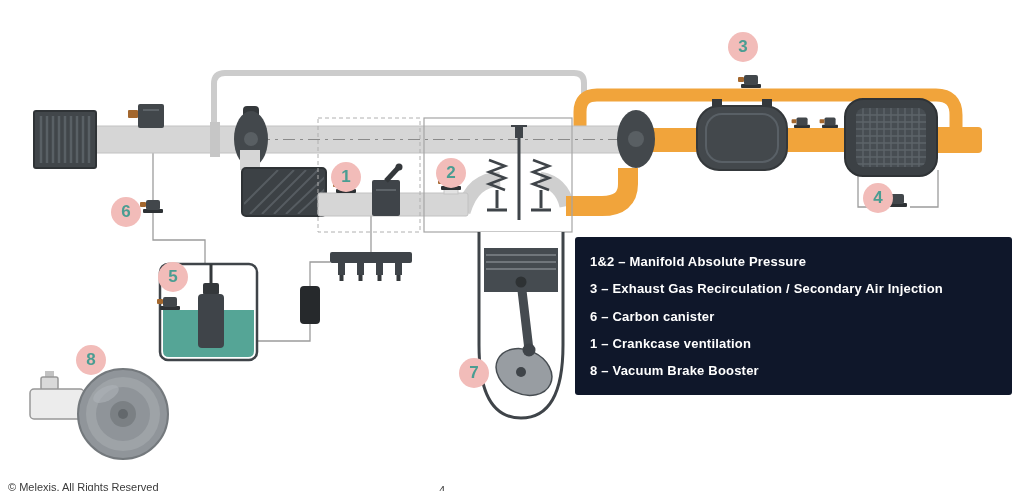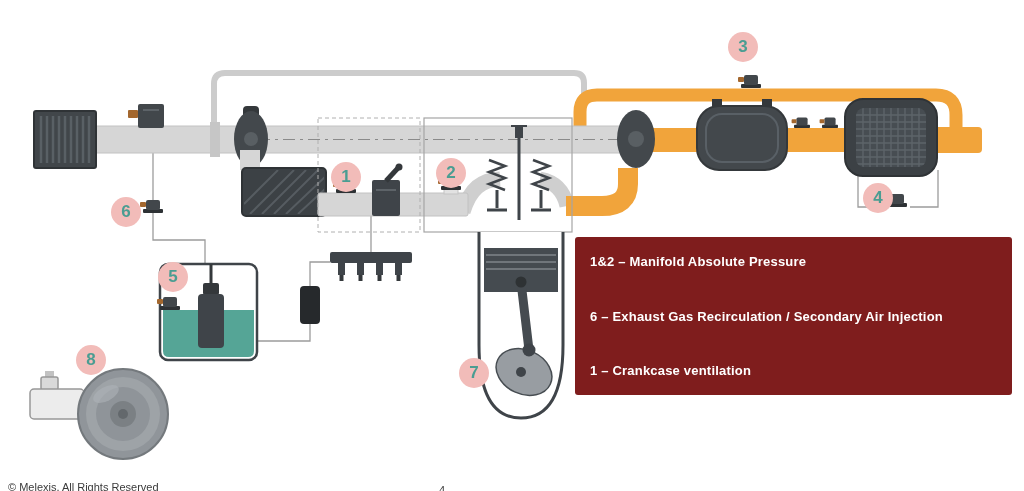--- a/index.html
+++ b/index.html
@@ -9,21 +9,21 @@
   }
   #diagram-svg{position:absolute;left:0;top:0;}
   .badge{
     position:absolute;width:30px;height:30px;border-radius:50%;
     background:#f2bcb9;color:#4a9d92;font-weight:bold;font-size:17px;
     display:flex;align-items:center;justify-content:center;z-index:5;
     font-family:"Liberation Sans",sans-serif;
   }
   .legend{
     position:absolute;left:575px;top:237px;width:437px;height:158px;
-    background:#7f1d1d;border-radius:3px;box-sizing:border-box;
+    background:#0f172a;border-radius:3px;box-sizing:border-box;
     padding:17px 15px;display:flex;flex-direction:column;
     justify-content:space-between;z-index:4;
   }
   .legend-item{
     color:#ffffff;font-weight:bold;font-size:13px;white-space:nowrap;
     font-family:"Liberation Sans",sans-serif;letter-spacing:.2px;
   }
   .copyright{
     position:absolute;left:8px;top:481px;font-size:11px;color:#3a3a3a;
     z-index:6;font-family:"Liberation Sans",sans-serif;
@@ -224,20 +224,22 @@
   <div class="badge" style="left:436px;top:158px">2</div>
   <div class="badge" style="left:728px;top:32px">3</div>
   <div class="badge" style="left:863px;top:183px">4</div>
   <div class="badge" style="left:158px;top:262px">5</div>
   <div class="badge" style="left:111px;top:197px">6</div>
   <div class="badge" style="left:459px;top:358px">7</div>
   <div class="badge" style="left:76px;top:345px">8</div>
 
   <div class="legend">
     <div class="legend-item">1&amp;2 – Manifold Absolute Pressure</div>
-    <div class="legend-item">6 – Exhaust Gas Recirculation / Secondary Air Injection</div>
+    <div class="legend-item">3 – Exhaust Gas Recirculation / Secondary Air Injection</div>
+    <div class="legend-item">6 – Carbon canister</div>
     <div class="legend-item">1 – Crankcase ventilation</div>
+    <div class="legend-item">8 – Vacuum Brake Booster</div>
   </div>
 
   <div class="copyright">© Melexis. All Rights Reserved</div>
   <div class="pagenum">4</div>
 
 </div>
 
 </body></html>

